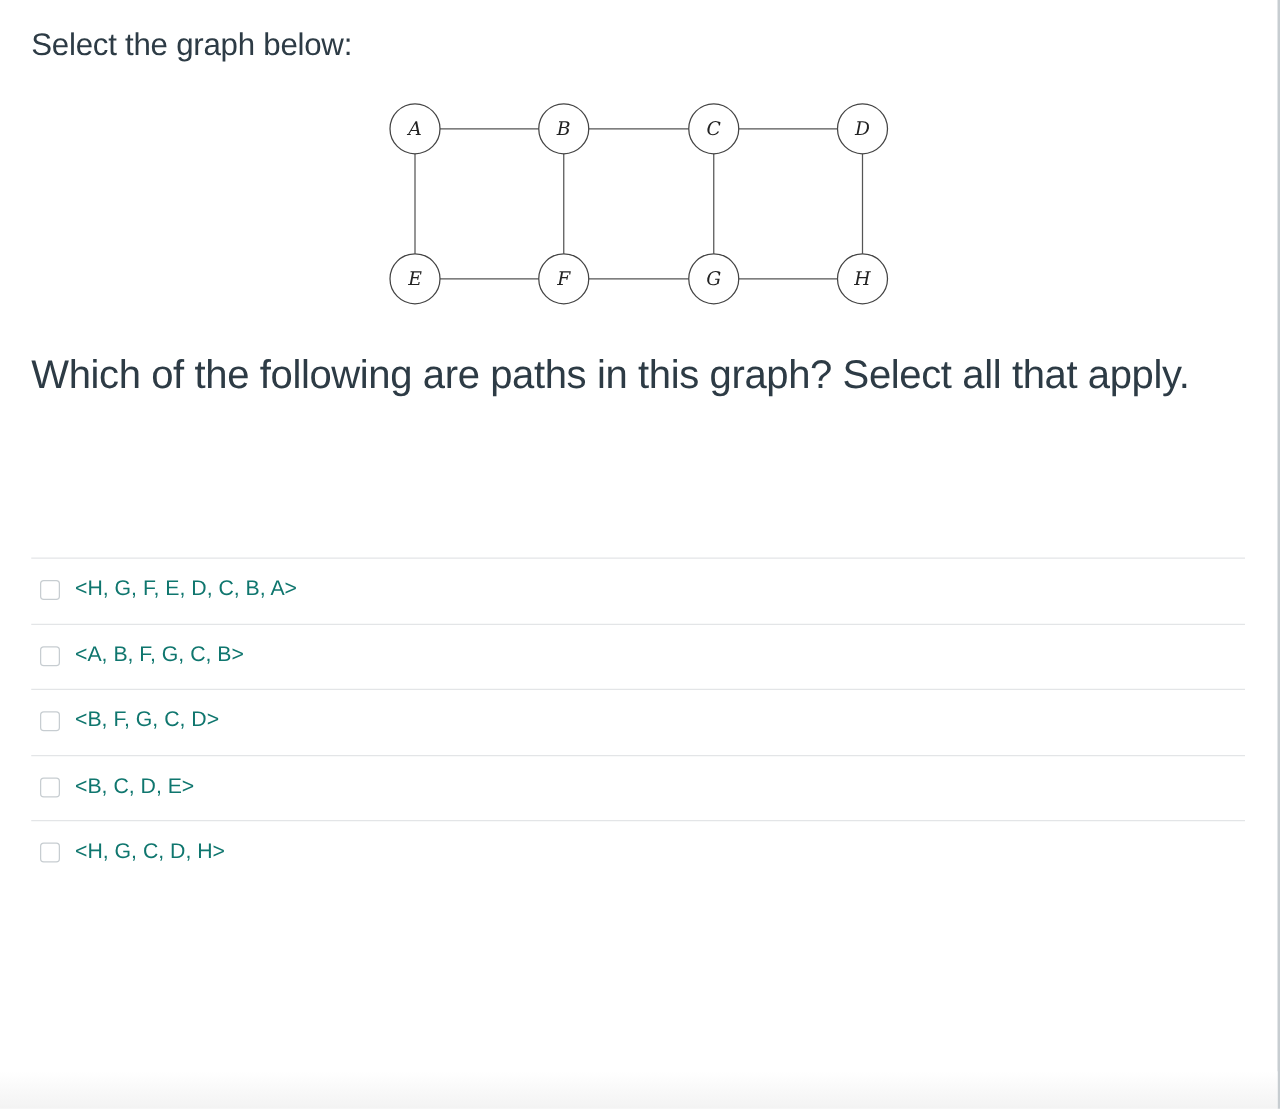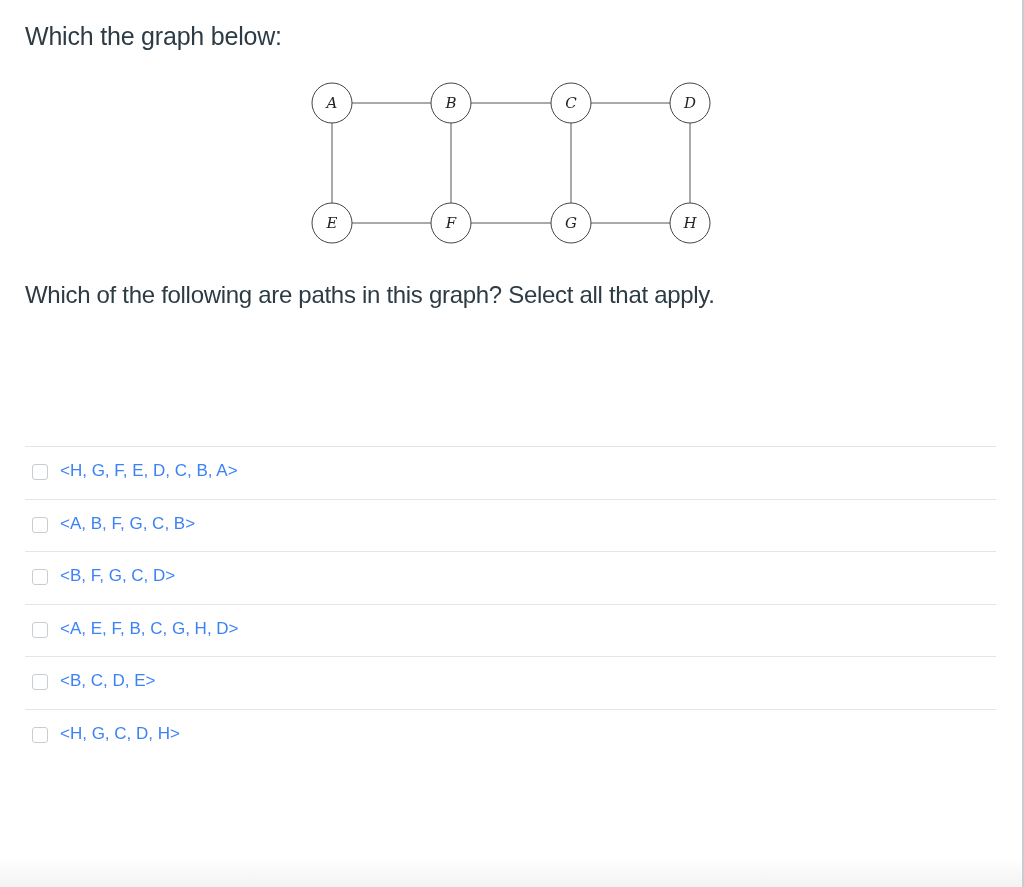--- a/index.html
+++ b/index.html
@@ -6,35 +6,35 @@
   body {
     width: 1024px; height: 887px; overflow: hidden; position: relative;
     background: #ffffff; color: #2d3b45;
     font-family: "Liberation Sans", "DejaVu Sans", sans-serif;
   }
   .right-edge { position: absolute; top: 0; right: 0; width: 2px; height: 887px; background: #c7cdd1; }
   .bottom-fade { position: absolute; left: 0; right: 2px; bottom: 0; height: 30px;
     background: linear-gradient(to bottom, #ffffff, #f3f3f3); }
   .q-intro { position: absolute; left: 25px; top: 22px; font-size: 25px; letter-spacing: -0.2px; margin: 0; font-weight: normal; }
   .graph { position: absolute; left: 0; top: 0; }
-  .q-text { position: absolute; left: 25px; top: 281px; font-size: 24px; letter-spacing: -0.3px; margin: 0; font-weight: normal; }
+  .q-text { position: absolute; left: 25px; top: 281px; font-size: 32px; letter-spacing: -0.3px; margin: 0; font-weight: normal; }
   .answers { position: absolute; left: 25px; top: 446px; width: 971px; }
   .answer { height: 52.5px; border-top: 1.5px solid #e3e5e7; box-sizing: border-box; position: relative; cursor: pointer; }
   .answer:last-child { border-bottom: none; }
   .cb { position: absolute; left: 7px; top: 17px; width: 14px; height: 14px; border: 1px solid #c7cdd1; border-radius: 3px; background: #fff; }
-  .ans-label { position: absolute; left: 35px; top: 14px; font-size: 17px; color: #3b82f6; }
+  .ans-label { position: absolute; left: 35px; top: 14px; font-size: 17px; color: #0f766e; }
   .node-label { font-family: "DejaVu Serif", "Liberation Serif", serif; font-style: italic; font-size: 15px; }
 </style>
 </head>
 <body>
 
 <div class="right-edge"></div>
 <div class="bottom-fade"></div>
 
-<h2 class="q-intro">Which the graph below:</h2>
+<h2 class="q-intro">Select the graph below:</h2>
 
 <svg class="graph" width="1024" height="270">
   <g id="edges">
       <line x1="332" y1="103" x2="451" y2="103" stroke="#555" stroke-width="1"></line>
       <line x1="451" y1="103" x2="571" y2="103" stroke="#555" stroke-width="1"></line>
       <line x1="571" y1="103" x2="690" y2="103" stroke="#555" stroke-width="1"></line>
       <line x1="332" y1="223" x2="451" y2="223" stroke="#555" stroke-width="1"></line>
       <line x1="451" y1="223" x2="571" y2="223" stroke="#555" stroke-width="1"></line>
       <line x1="571" y1="223" x2="690" y2="223" stroke="#555" stroke-width="1"></line>
       <line x1="332" y1="103" x2="332" y2="223" stroke="#555" stroke-width="1"></line>
@@ -88,23 +88,19 @@
   <div class="answer">
     <span class="cb"></span>
     <span class="ans-label">&lt;A, B, F, G, C, B&gt;</span>
   </div>
   <div class="answer">
     <span class="cb"></span>
     <span class="ans-label">&lt;B, F, G, C, D&gt;</span>
   </div>
   <div class="answer">
     <span class="cb"></span>
-    <span class="ans-label">&lt;A, E, F, B, C, G, H, D&gt;</span>
-  </div>
-  <div class="answer">
-    <span class="cb"></span>
     <span class="ans-label">&lt;B, C, D, E&gt;</span>
   </div>
   <div class="answer">
     <span class="cb"></span>
     <span class="ans-label">&lt;H, G, C, D, H&gt;</span>
   </div>
 </div>
 
 </body></html>

